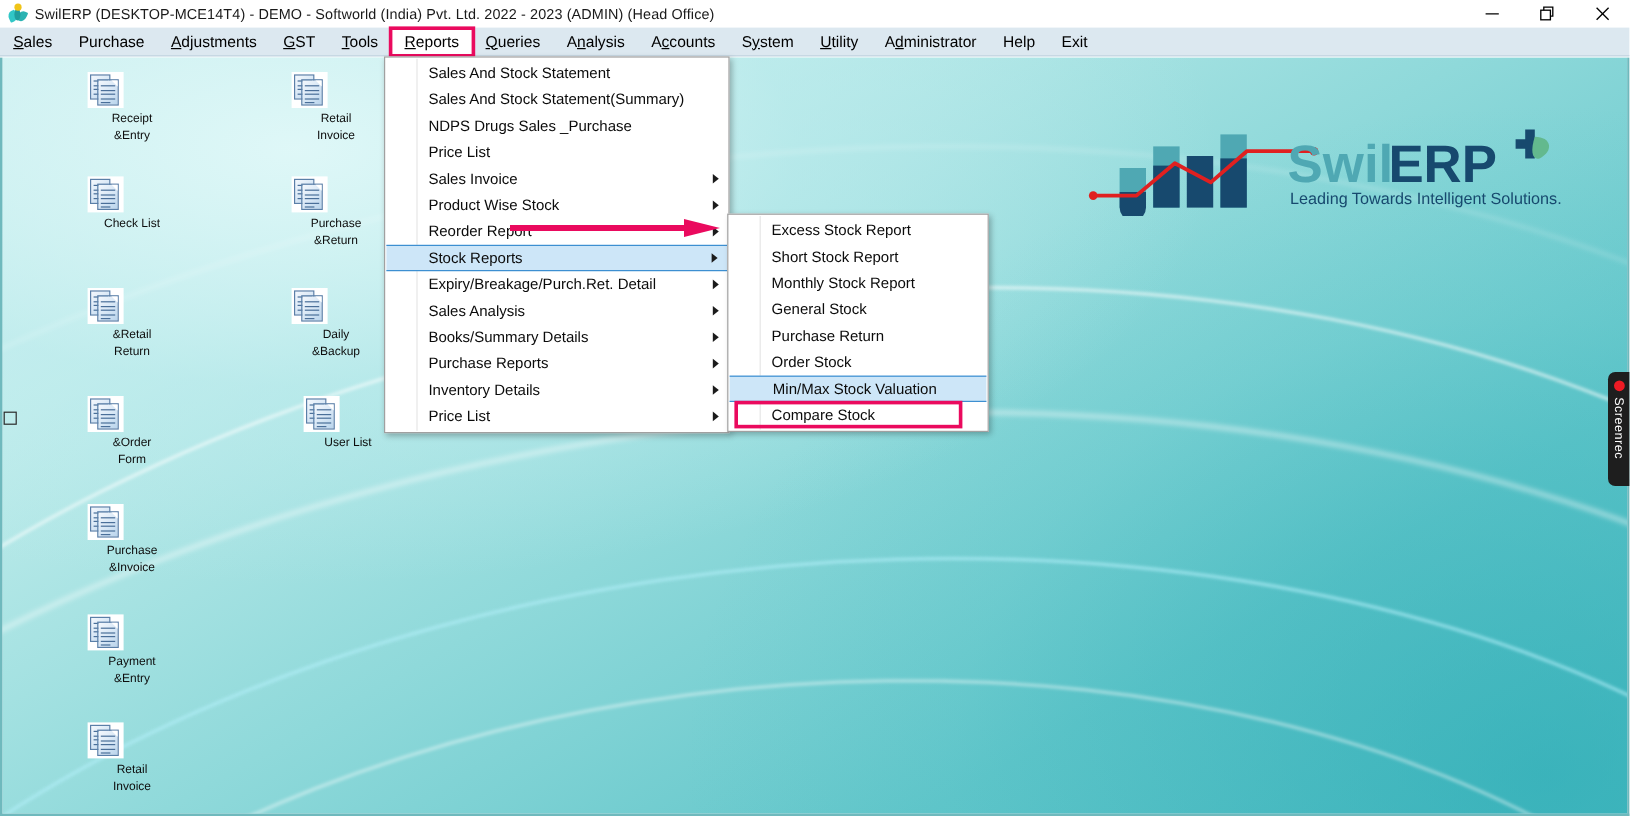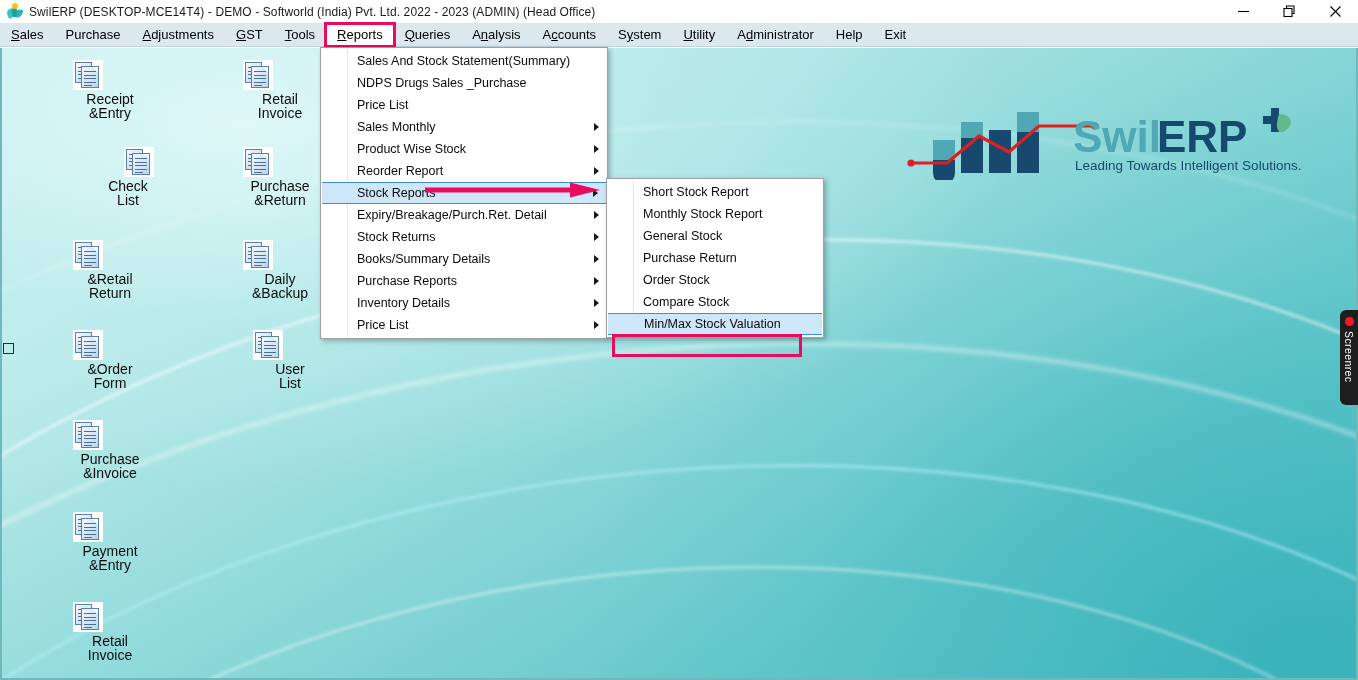--- a/index.html
+++ b/index.html
@@ -147,21 +147,21 @@
     position: absolute; left: 2px; height: 1px;
     background: #4a6f99;
   }
   .dicon .glyph .fold {
     position: absolute; right: 0; top: 0;
     width: 0; height: 0;
     border-left: 5px solid transparent;
     border-top: 5px solid #ffffff;
   }
   .dicon .lbl {
-    font-size: 14px;
+    font-size: 10px;
     color: #0d0d0d;
     line-height: 13.5px;
     white-space: pre-line;
     margin-left: 44px;
   }
 
   
   #reports-menu {
     position: absolute;
     left: 320px; top: 47px;
@@ -357,21 +357,21 @@
             <div class="ln" style="top:7.5px;width:12px"></div>
             <div class="ln" style="top:11px;width:12px"></div>
             <div class="ln" style="top:14.5px;width:12px"></div>
             <div class="ln" style="top:18px;width:8px"></div>
             <div class="fold"></div>
           </div>
         </div>
         <div class="lbl">Receipt
 &amp;Entry</div>
       </div>
-      <div class="dicon" style="left: 58px; top: 147px; align-items: flex-end;">
+      <div class="dicon" style="left: 40px; top: 147px;">
         <div class="glyph">
           <div class="pg-back">
             <div class="ln" style="top:4px;width:12px"></div>
             <div class="ln" style="top:7.5px;width:12px"></div>
             <div class="ln" style="top:11px;width:12px"></div>
             <div class="ln" style="top:14.5px;width:8px"></div>
           </div>
           <div class="pg-front">
             <div class="ln" style="top:4px;width:12px"></div>
             <div class="ln" style="top:7.5px;width:12px"></div>
@@ -587,51 +587,54 @@
 
       <g transform="translate(358,8)">
         <path d="M8 0 h8 v8 h8 v8 h-8 v8 h-8 v-8 h-8 v-8 h8 z" fill="#17496e"></path>
         <path d="M16 6 C30 6 32 18 20 24 C14 26 12 18 16 6 z" fill="#63b98e"></path>
       </g>
     </svg>
   </div>
 
   <div id="reports-menu">
     <div class="menu-gutter"></div>
+  <div class="mrow">
+        <span>Sales And Stock Statement</span>
+      </div>
       <div class="mrow">
         <span>Sales And Stock Statement(Summary)</span>
       </div>
       <div class="mrow">
         <span>NDPS Drugs Sales _Purchase</span>
       </div>
       <div class="mrow">
         <span>Price List</span>
       </div>
       <div class="mrow">
-        <span>Sales Monthly</span>
+        <span>Sales Invoice</span>
         <span class="caret"></span>
       </div>
       <div class="mrow">
         <span>Product Wise Stock</span>
         <span class="caret"></span>
       </div>
       <div class="mrow">
         <span>Reorder Report</span>
         <span class="caret"></span>
       </div>
       <div class="mrow sel">
         <span>Stock Reports</span>
         <span class="caret"></span>
       </div>
       <div class="mrow">
         <span>Expiry/Breakage/Purch.Ret. Detail</span>
         <span class="caret"></span>
       </div>
       <div class="mrow">
-        <span>Stock Returns</span>
+        <span>Sales Analysis</span>
         <span class="caret"></span>
       </div>
       <div class="mrow">
         <span>Books/Summary Details</span>
         <span class="caret"></span>
       </div>
       <div class="mrow">
         <span>Purchase Reports</span>
         <span class="caret"></span>
       </div>
@@ -640,40 +643,43 @@
         <span class="caret"></span>
       </div>
       <div class="mrow">
         <span>Price List</span>
         <span class="caret"></span>
       </div>
     </div>
 
   <div id="stock-submenu">
     <div class="menu-gutter"></div>
+  <div class="mrow">
+        <span>Excess Stock Report</span>
+      </div>
       <div class="mrow">
         <span>Short Stock Report</span>
       </div>
       <div class="mrow">
         <span>Monthly Stock Report</span>
       </div>
       <div class="mrow">
         <span>General Stock</span>
       </div>
       <div class="mrow">
         <span>Purchase Return</span>
       </div>
       <div class="mrow">
         <span>Order Stock</span>
-      </div>
-      <div class="mrow">
-        <span>Compare Stock</span>
       </div>
       <div class="mrow sel">
         <span>Min/Max Stock Valuation</span>
+      </div>
+      <div class="mrow">
+        <span>Compare Stock</span>
       </div>
     </div>
 
   <div class="redbox" id="redbox-minmax"></div>
 
   <div id="red-arrow">
     <svg width="175" height="16" viewBox="0 0 175 16">
       <path d="M0 5.5 h145 v-5 l30 7.5 l-30 7.5 v-5 h-145 z" fill="#ea0a5e"></path>
     </svg>
   </div>

